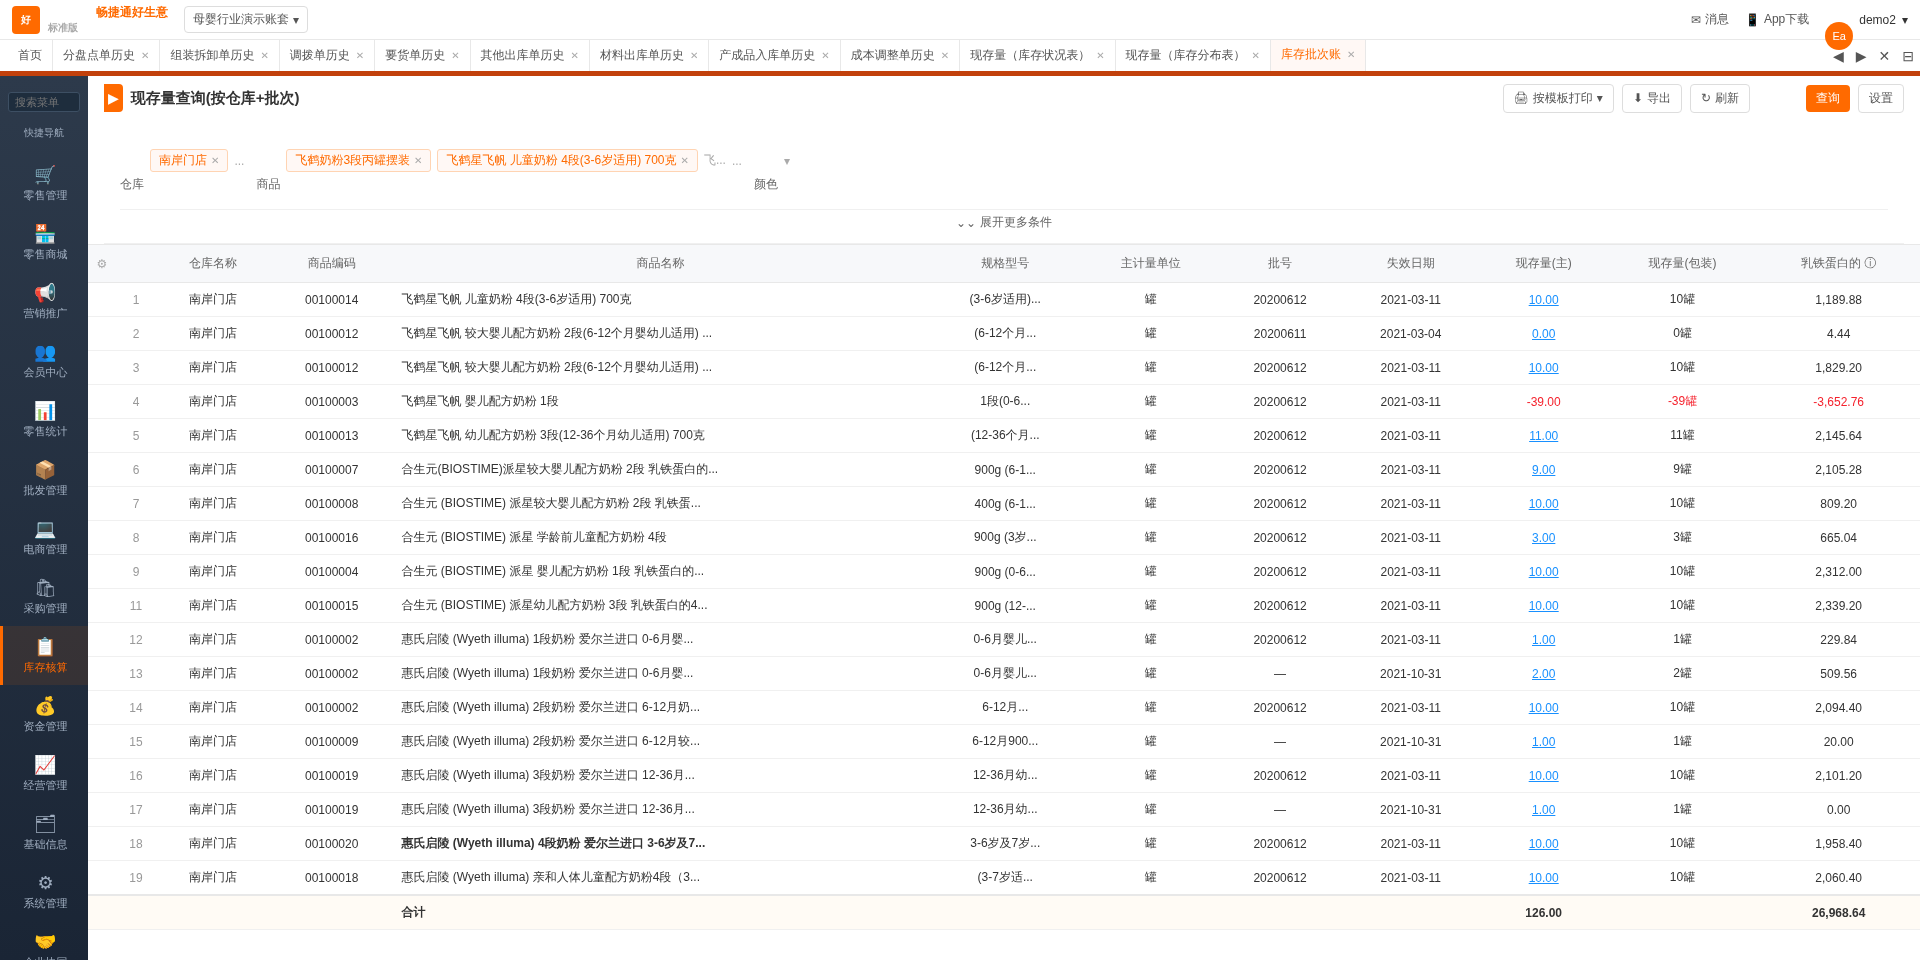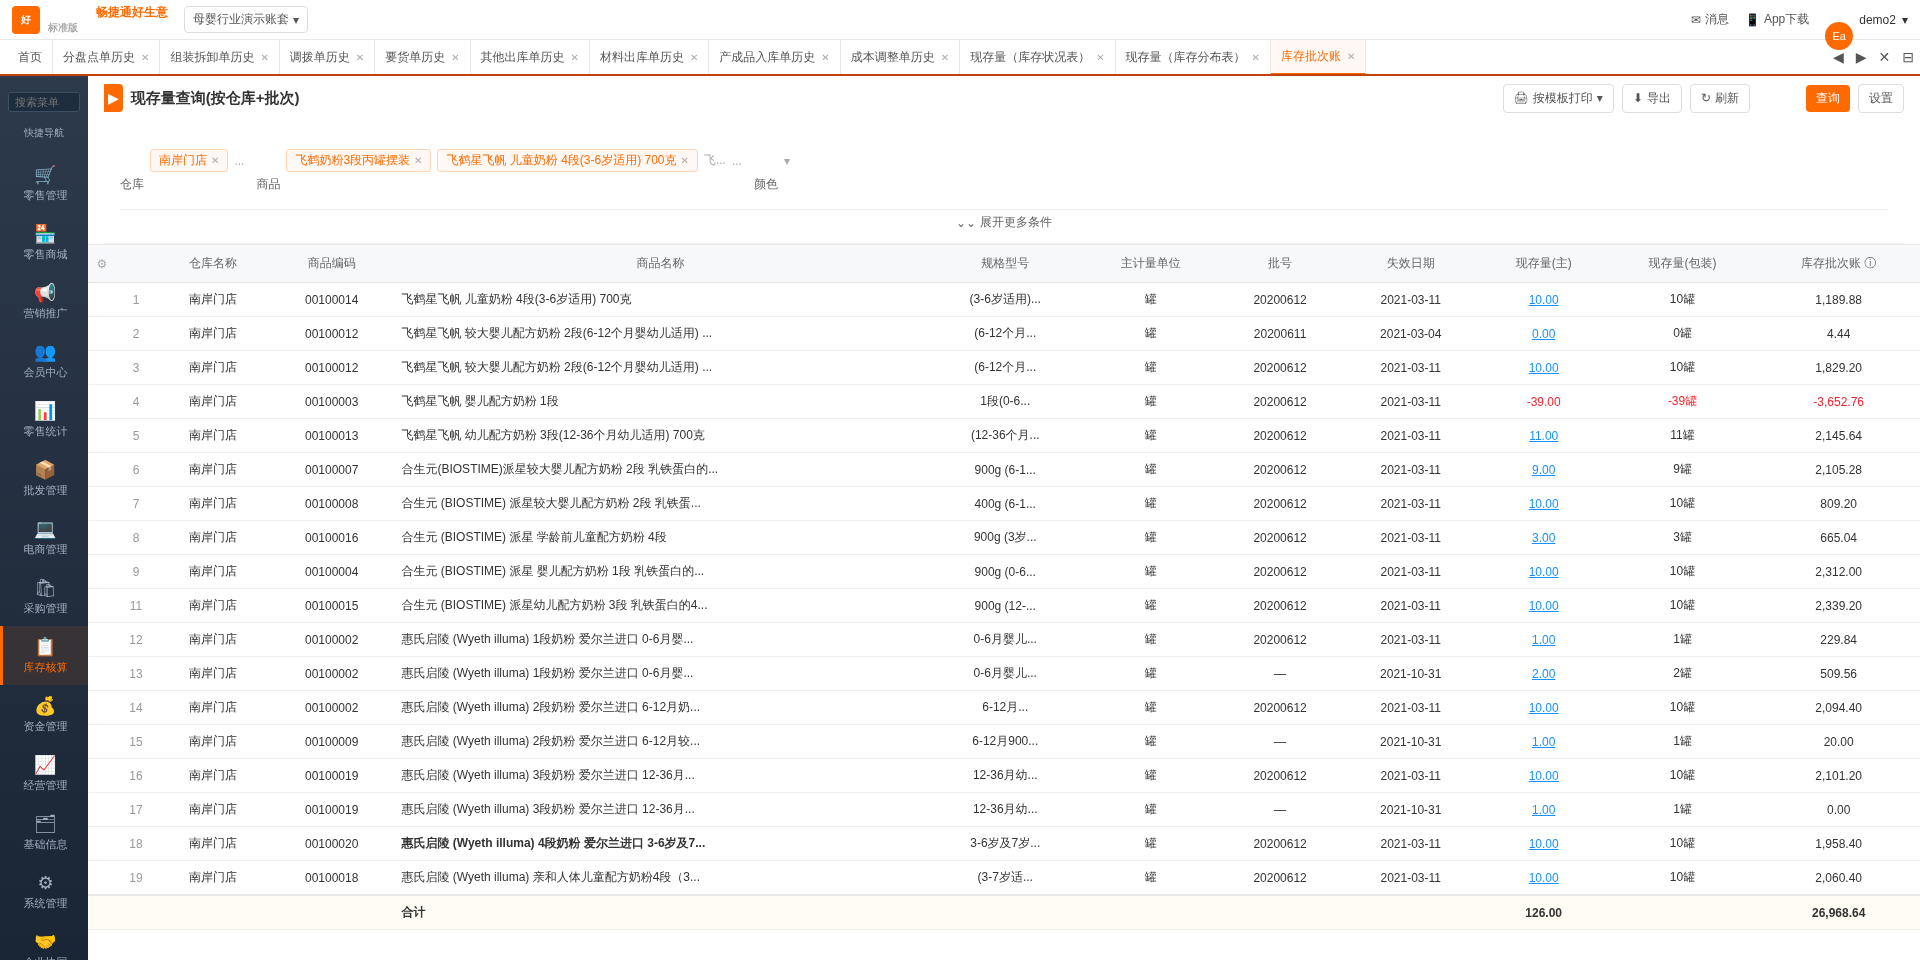--- a/index.html
+++ b/index.html
@@ -47,21 +47,21 @@
       background: #ff6a00; color: #fff;
       display: flex; align-items: center; justify-content: center;
       font-size: 11px;
       margin-top: 32px;
     }
 
     
     .tab-bar {
       height: 36px;
       background: #fff;
-      border-bottom: 2px solid #c2410c;
+      border-bottom: 5px solid #c2410c;
       display: flex;
       align-items: center;
       overflow: hidden;
       padding-left: 8px;
     }
     .tab-item {
       height: 36px;
       display: flex;
       align-items: center;
       padding: 0 10px;
@@ -497,21 +497,21 @@
             <th style="width:40px;"></th>
             <th>仓库名称</th>
             <th>商品编码</th>
             <th style="min-width:280px;">商品名称</th>
             <th>规格型号</th>
             <th>主计量单位</th>
             <th>批号</th>
             <th>失效日期</th>
             <th>现存量(主)</th>
             <th>现存量(包装)</th>
-            <th>库存批次账 ⓘ</th>
+            <th>乳铁蛋白的 ⓘ</th>
           </tr>
         </thead>
         <tbody id="table-body">
         <tr>
     <td></td>
     <td class="row-num">1</td>
     <td>南岸门店</td>
     <td>00100014</td>
     <td class="td-left" style="max-width:300px; overflow:hidden; text-overflow:ellipsis;">飞鹤星飞帆 儿童奶粉 4段(3-6岁适用) 700克</td>
     <td>(3-6岁适用)...</td>

